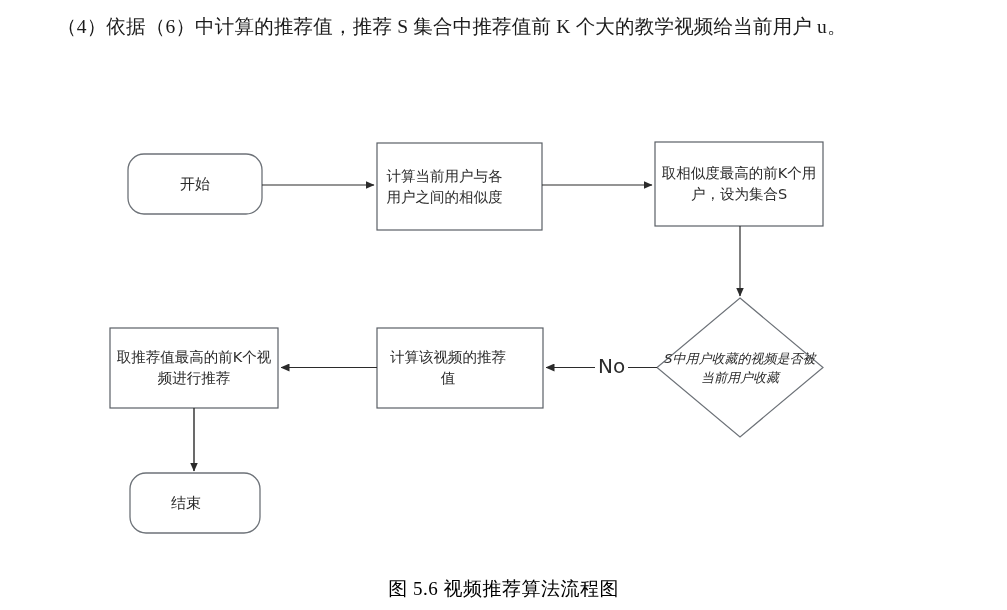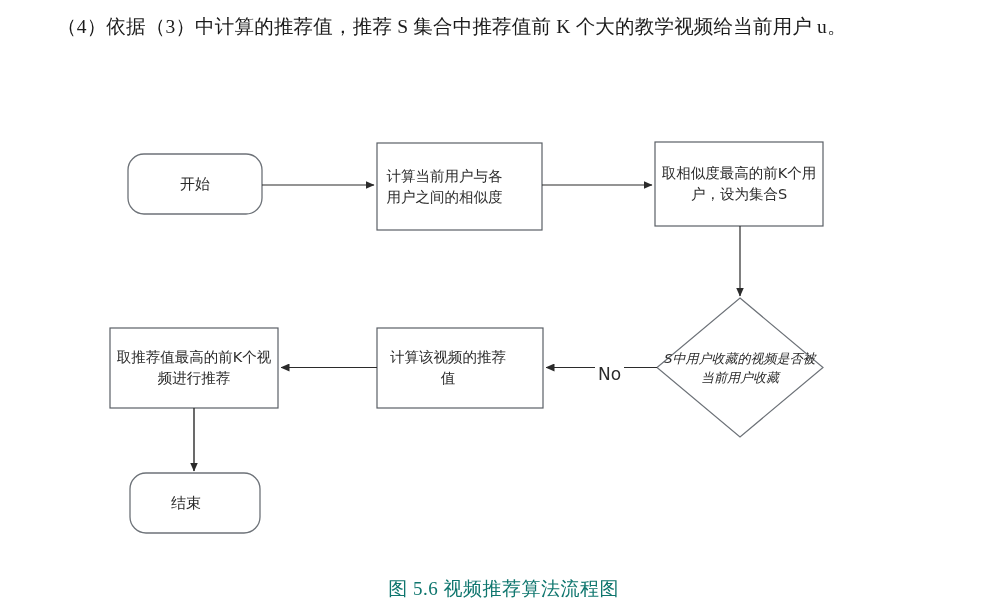--- a/index.html
+++ b/index.html
@@ -60,44 +60,43 @@
     box-sizing: border-box;
   }
   .node-label.terminator { font-size: 15px; }
   .node-label.decision {
     font-size: 13px;
     line-height: 19px;
   }
   .edge-label {
     position: absolute;
     font-family: "DejaVu Sans", "Liberation Sans", sans-serif;
-    font-size: 17px;
+    font-size: 20px;
     color: #2b2b2b;
     background: #ffffff;
     padding: 0 3px;
     line-height: 18px;
-    margin-top: 8px;
   }
 
   
   .figure-caption {
     position: absolute;
     left: 0;
     top: 576px;
     width: 1007px;
     text-align: center;
     font-size: 19px;
-    color: #0f766e;
+    color: #000000;
     letter-spacing: 0.5px;
   }
 </style>
 </head>
 <body>
 
-<div class="paragraph">（4）依据（3）中计算的推荐值，推荐 S 集合中推荐值前 K 个大的教学视频给当前用户 u。</div>
+<div class="paragraph">（4）依据（6）中计算的推荐值，推荐 S 集合中推荐值前 K 个大的教学视频给当前用户 u。</div>
 
 <div class="flow-canvas">
 
   <svg class="flow-svg" width="1007" height="610" viewBox="0 0 1007 610">
     <defs>
       <marker id="arrowhead" markerWidth="9" markerHeight="8" refX="8.5" refY="4" orient="auto" markerUnits="userSpaceOnUse">
         <path d="M0,0 L9,4 L0,8 z" fill="#2b2b2b"></path>
       </marker>
     </defs>
 

